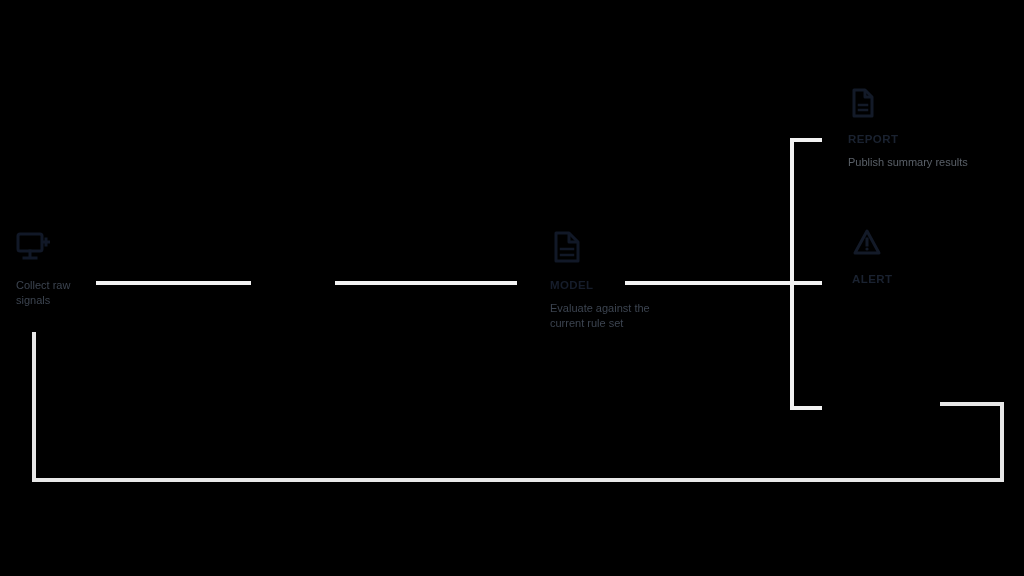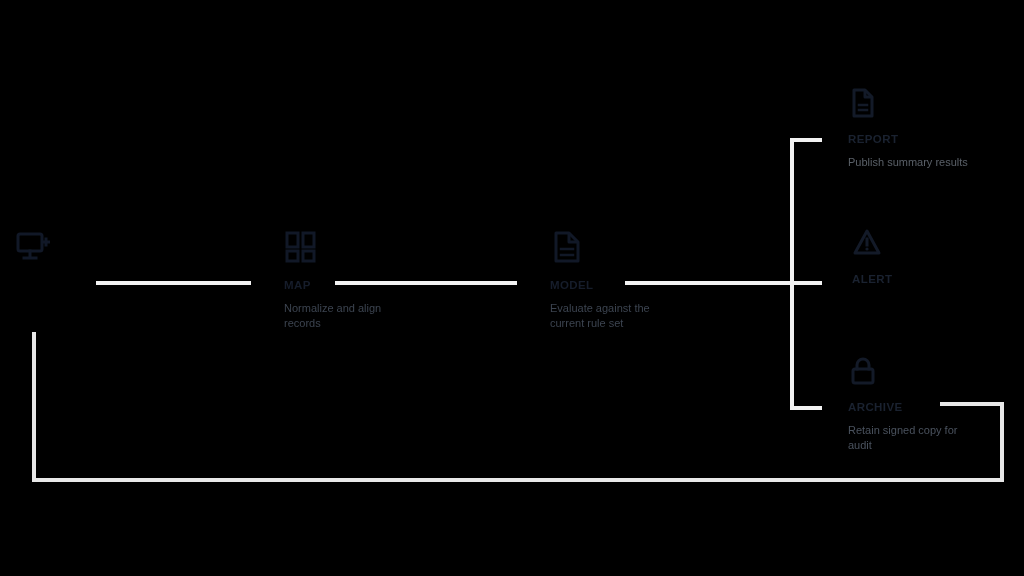--- a/index.html
+++ b/index.html
@@ -89,35 +89,24 @@
   <div class="conn v dim" style="left:32px; top:332px; height:150px;"></div>
 
   <div class="node" style="left:16px; top:230px;">
     <span class="icon">
       <svg viewBox="0 0 34 34" fill="none">
         <rect x="2" y="4" width="24" height="17" rx="2" stroke="#111827" stroke-width="3"></rect>
         <path d="M14 21v7M8 28h12" stroke="#111827" stroke-width="3" stroke-linecap="square"></path>
         <path d="M27 12h6M30 9v6" stroke="#111827" stroke-width="3" stroke-linecap="square"></path>
       </svg>
     </span>
+    <span class="desc" style="white-space:pre-line;">Collect raw
+signals</span>
   </div>
 
-  <div class="node" style="left:284px; top:230px;">
-    <span class="icon">
-      <svg viewBox="0 0 34 34" fill="none">
-        <rect x="3" y="3" width="11" height="14" stroke="#111827" stroke-width="3"></rect>
-        <rect x="19" y="3" width="11" height="14" stroke="#111827" stroke-width="3"></rect>
-        <rect x="3" y="21" width="11" height="10" stroke="#111827" stroke-width="3"></rect>
-        <rect x="19" y="21" width="11" height="10" stroke="#111827" stroke-width="3"></rect>
-      </svg>
-    </span>
-    <span class="title">MAP</span>
-    <span class="desc" style="white-space:pre-line;">Normalize and align
-records</span>
-  </div>
 
   <div class="node" style="left:550px; top:230px; width:230px;">
     <span class="icon">
       <svg viewBox="0 0 34 34" fill="none">
         <path d="M6 3h13l9 9v19H6z" stroke="#111827" stroke-width="3" stroke-linejoin="round"></path>
         <path d="M19 3v9h9" stroke="#111827" stroke-width="3" stroke-linejoin="round"></path>
         <path d="M11 19h12M11 25h12" stroke="#111827" stroke-width="2.5" stroke-linecap="square"></path>
       </svg>
     </span>
     <span class="title">MODEL</span>
@@ -141,25 +130,14 @@
     <span class="icon">
       <svg viewBox="0 0 30 30" fill="none">
         <path d="M15 3l12 22H3z" stroke="#131a28" stroke-width="3" stroke-linejoin="round"></path>
         <path d="M15 11v6" stroke="#131a28" stroke-width="3" stroke-linecap="square"></path>
         <circle cx="15" cy="21" r="1.6" fill="#131a28"></circle>
       </svg>
     </span>
     <span class="title">ALERT</span>
   </div>
 
-  <div class="node branch" style="left:848px; top:356px;">
-    <span class="icon">
-      <svg viewBox="0 0 30 30" fill="none">
-        <path d="M9 13V9a6 6 0 0112 0v4" stroke="#131a28" stroke-width="3" stroke-linecap="square"></path>
-        <rect x="5" y="13" width="20" height="14" rx="2" stroke="#131a28" stroke-width="3"></rect>
-      </svg>
-    </span>
-    <span class="title">ARCHIVE</span>
-    <span class="desc" style="white-space:pre-line;">Retain signed copy for
-audit</span>
-  </div>
 
 </div>
 
 </body></html>

